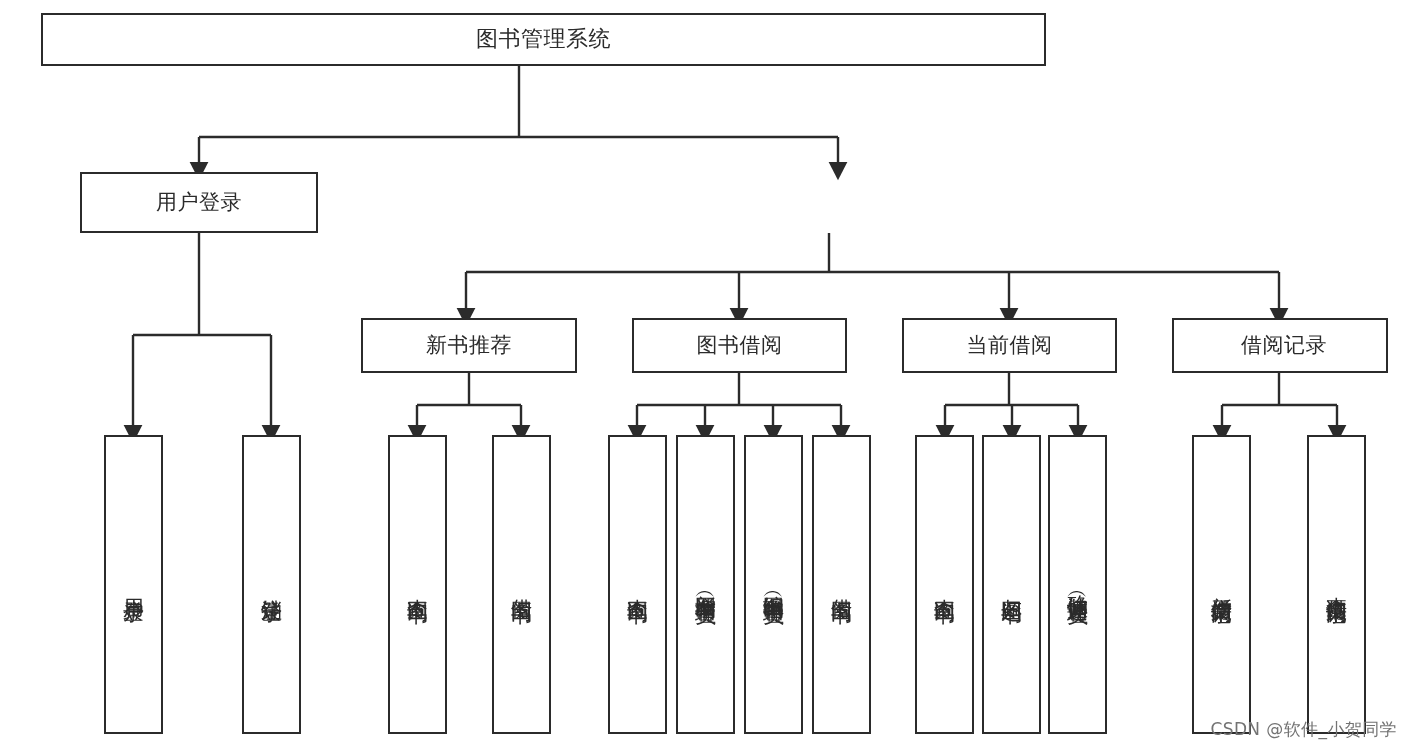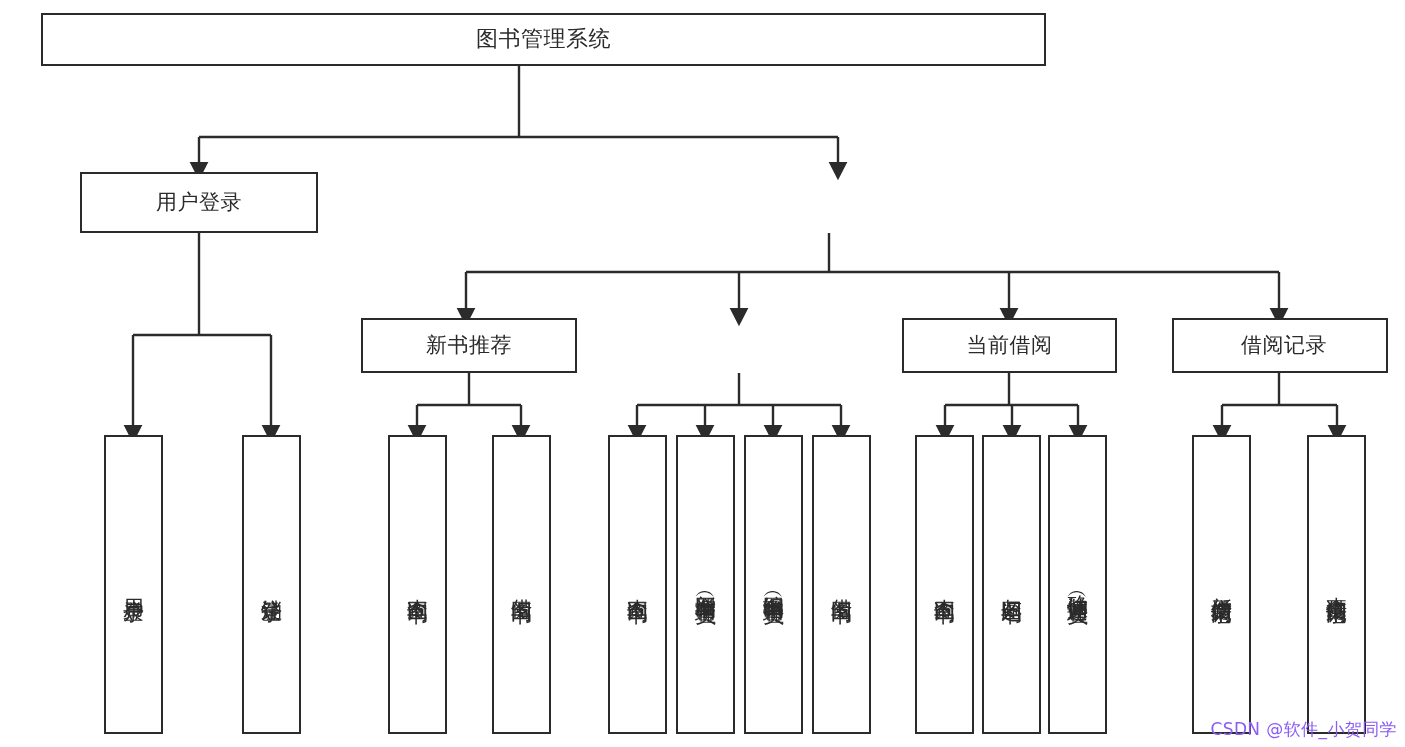--- a/index.html
+++ b/index.html
@@ -64,21 +64,21 @@
     line-height: 1.05;
     letter-spacing: 1.5px;
     white-space: nowrap;
     max-height: 100%;
   }
   #watermark {
     position: absolute;
     right: 8px;
     bottom: 6px;
     font-size: 17px;
-    color: #8b5cf6;
+    color: #737373;
     letter-spacing: 0.4px;
     white-space: nowrap;
     font-family: "DejaVu Sans", "Liberation Sans", sans-serif;
   }
 </style>
 </head>
 <body>
 
 <div id="diagram-canvas">
 
@@ -136,20 +136,23 @@
     <span class="node-label">图书管理系统</span>
   </div>
 
   <div class="node horiz" style="left:80px; top:172px; width:238px; height:61px;">
     <span class="node-label">用户登录</span>
   </div>
 
   <div class="node horiz" style="left:361px; top:318px; width:216px; height:55px;">
     <span class="node-label">新书推荐</span>
   </div>
+  <div class="node horiz" style="left:632px; top:318px; width:215px; height:55px;">
+    <span class="node-label">图书借阅</span>
+  </div>
   <div class="node horiz" style="left:902px; top:318px; width:215px; height:55px;">
     <span class="node-label">当前借阅</span>
   </div>
   <div class="node horiz" style="left:1172px; top:318px; width:216px; height:55px;padding-left:8px;">
     <span class="node-label">借阅记录</span>
   </div>
 
   <div class="node vert" style="left:104px; top:435px; width:59px; height:299px;">
     <span class="node-label">用户登录</span>
   </div>

